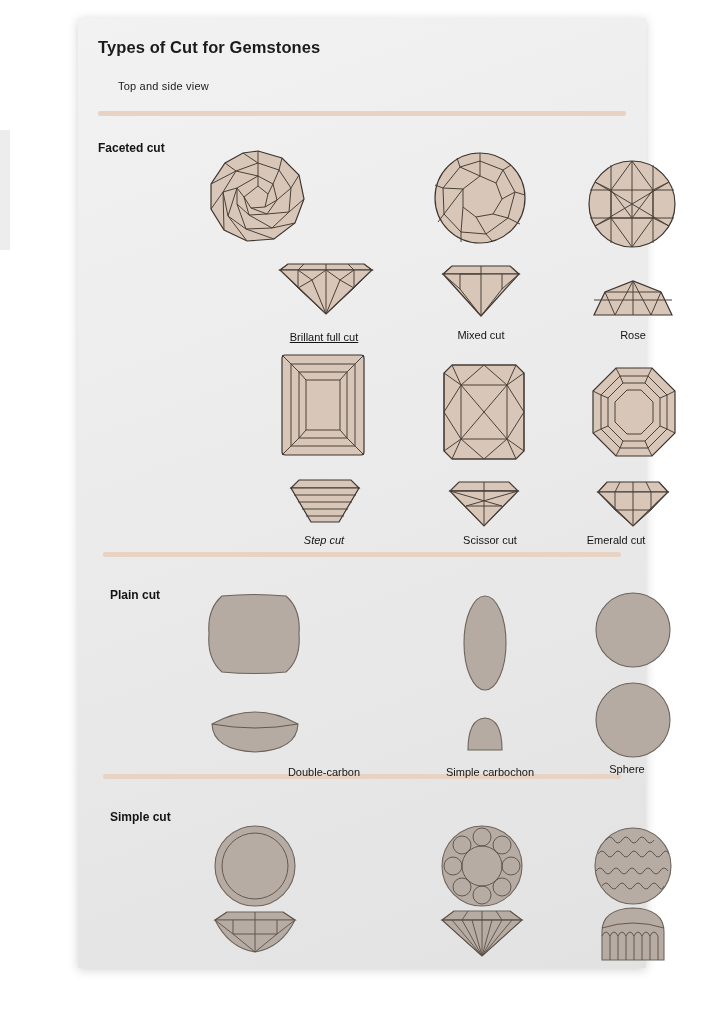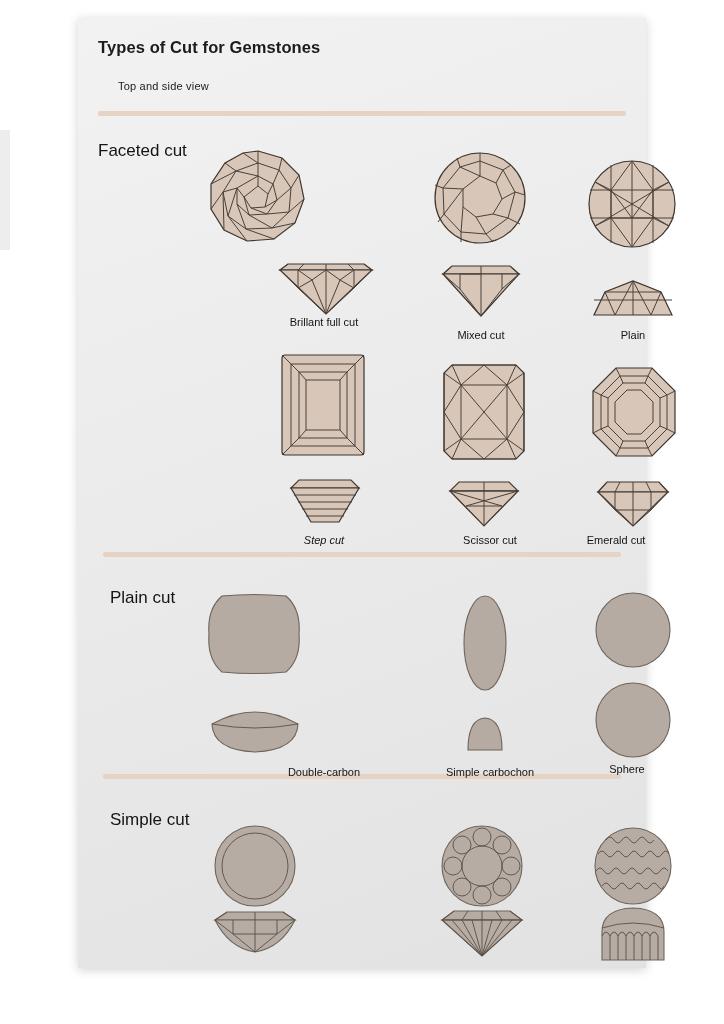--- a/index.html
+++ b/index.html
@@ -47,22 +47,22 @@
     margin-left: 20px;
   }
   .rule {
     position: absolute;
     height: 5px;
     background: #e7d3c4;
     border-radius: 2px;
   }
   .section-label {
     position: absolute;
-    font-size: 17px;
-    font-weight: normal;
+    font-size: 12px;
+    font-weight: bold;
     color: #141414;
   }
   .caption {
     position: absolute;
     font-size: 11px;
     color: #141414;
     text-align: center;
     white-space: nowrap;
     transform: translateX(-50%);
   }
@@ -108,21 +108,21 @@
 
   <div class="fig" style="left:196px; top:236px;">
     <svg width="104" height="62" viewBox="0 0 104 62">
       <polygon class="gem-f outl" points="6,16 98,16 90,10 14,10"></polygon>
       <polygon class="gem-f outl" points="6,16 98,16 52,60"></polygon>
       <path class="ln" d="M14,10 L6,16 M90,10 L98,16 M30,10 L24,16 M52,10 L52,16 M74,10 L80,16"></path>
       <path class="ln" d="M6,16 L24,34 M24,16 L24,34 M24,16 L38,26 M38,26 L52,16 M52,16 L66,26 M66,26 L80,16 M80,16 L80,34 M98,16 L80,34 M24,34 L38,26 M66,26 L80,34"></path>
       <path class="ln" d="M24,34 L52,60 M38,26 L52,60 M52,16 L52,60 M66,26 L52,60 M80,34 L52,60"></path>
     </svg>
   </div>
-  <div class="caption" style="left:246px; top:298px;">Brillant full cut</div>
+  <div class="caption" style="left:246px; top:313px;text-decoration:underline;">Brillant full cut</div>
 
   <div class="fig" style="left:355px; top:134px;">
     <svg width="94" height="92" viewBox="0 0 94 92">
       <circle class="gem-f outl" cx="47" cy="46" r="45"></circle>
       <polygon class="ln" points="47,9 70,18 82,40 75,66 53,82 28,80 11,62 10,36 27,15"></polygon>
       <polygon class="ln" points="47,24 63,31 69,47 60,62 43,65 30,55 30,37"></polygon>
       <path class="ln" d="M47,1 L47,9 M78,13 L70,18 M92,43 L82,40 M87,72 L75,66 M60,90 L53,82 M28,90 L28,80 M5,70 L11,62 M2,33 L10,36 M24,6 L27,15"></path>
       <path class="ln" d="M47,9 L47,24 M70,18 L63,31 M82,40 L69,47 M75,66 L60,62 M53,82 L43,65 M28,80 L30,55 M11,62 L30,37 M10,36 L30,37 M27,15 L47,24"></path>
     </svg>
   </div>
@@ -152,21 +152,21 @@
   </div>
 
   <div class="fig" style="left:513px; top:260px;">
     <svg width="84" height="40" viewBox="0 0 84 40">
       <path class="gem-f outl" d="M3,37 L81,37 L70,14 L42,3 L14,14 Z"></path>
       <path class="ln" d="M42,3 L24,37 M42,3 L60,37 M42,3 L42,37 M14,14 L24,37 M70,14 L60,37"></path>
       <path class="ln" d="M3,22 L81,22"></path>
       <path class="ln" d="M14,14 L70,14"></path>
     </svg>
   </div>
-  <div class="caption" style="left:555px; top:311px;">Plain</div>
+  <div class="caption" style="left:555px; top:311px;">Rose</div>
 
   <div class="fig" style="left:200px; top:333px;">
     <svg width="90" height="108" viewBox="0 0 90 108">
       <rect class="gem-f outl" x="4" y="4" width="82" height="100" rx="3"></rect>
       <rect class="ln" x="13" y="13" width="64" height="82"></rect>
       <rect class="ln" x="21" y="21" width="48" height="66"></rect>
       <rect class="ln" x="28" y="29" width="34" height="50"></rect>
       <path class="ln" d="M4,4 L13,13 M86,4 L77,13 M4,104 L13,95 M86,104 L77,95"></path>
       <path class="ln" d="M13,13 L21,21 M77,13 L69,21 M13,95 L21,87 M77,95 L69,87"></path>
       <path class="ln" d="M21,21 L28,29 M69,21 L62,29 M21,87 L28,79 M69,87 L62,79"></path>

